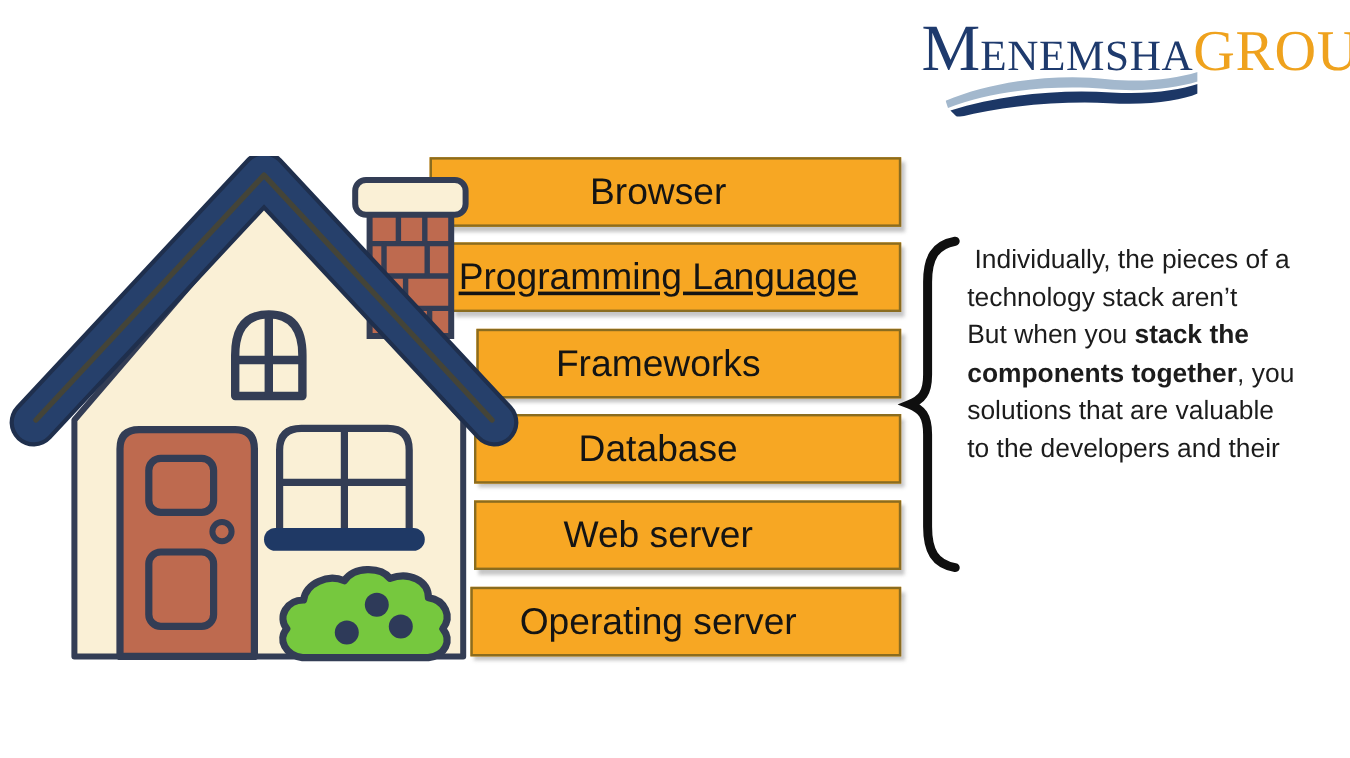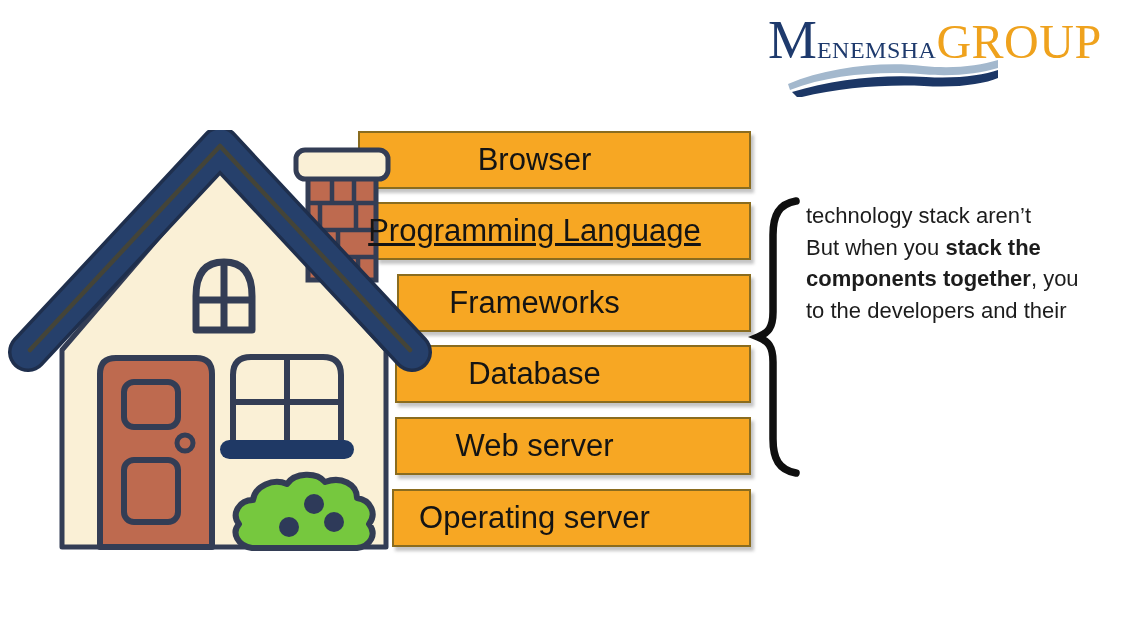--- a/index.html
+++ b/index.html
@@ -10,31 +10,31 @@
   }
   html,body{margin:0;padding:0;background:#e8e8e8;}
   .canvas{
     position:relative;width:1125px;height:632px;background:#ffffff;overflow:hidden;
     font-family:"Liberation Sans",sans-serif;color:var(--ink);
   }
   
   .logo{position:absolute;left:768px;top:12px;width:345px;height:85px;}
   .logo-text{white-space:nowrap;font-family:"Liberation Serif",serif;line-height:1;}
   .logo-m{font-size:55px;color:var(--logo-navy);letter-spacing:0;}
-  .logo-rest{font-size:24px;color:var(--logo-navy);letter-spacing:0.5px;}
+  .logo-rest{font-size:36px;color:var(--logo-navy);letter-spacing:0.5px;}
   .logo-group{font-size:48px;color:var(--logo-gold);letter-spacing:0.5px;}
   .logo-swoosh{position:absolute;left:20px;top:47px;}
   
   .bar{
     position:absolute;height:58px;background:var(--bar);
     border:2px solid var(--bar-border);box-sizing:border-box;
     box-shadow:3px 4px 3px rgba(110,110,110,0.40);
   }
   .bar-label{
-    position:absolute;left:338px;width:393px;height:58px;
+    position:absolute;left:352px;width:393px;height:58px;
     display:flex;align-items:center;justify-content:center;
     font-size:31px;color:#141414;z-index:3;pointer-events:none;
   }
   
   .house{position:absolute;left:0;top:130px;z-index:2;}
   
   .brace{position:absolute;left:748px;top:196px;z-index:1;}
   .annotation{
     position:absolute;left:806px;top:200px;width:305px;
     font-size:22px;line-height:31.6px;color:#1c1c1c;z-index:1;
@@ -113,19 +113,21 @@
       <circle cx="289" cy="397" r="10" fill="#2E3A59"></circle>
       <circle cx="334" cy="392" r="10" fill="#2E3A59"></circle>
     </g>
   </svg>
 
   <svg class="brace" width="56" height="282" viewBox="0 0 56 282">
     <path d="M48 5 C31 8 25 19 25 39 L25 116 C25 132 20 137 10 141 C20 145 25 150 25 166 L25 243 C25 263 31 274 48 277" fill="none" stroke="#0f0f0f" stroke-width="7.5" stroke-linecap="round"></path>
   </svg>
 
   <div class="annotation" id="annotation">
+      <div class="line"><span> Individually, the pieces of a</span></div>
       <div class="line"><span>technology stack aren’t</span></div>
       <div class="line"><span>But when you </span><b>stack the</b></div>
       <div class="line"><b>components together</b><span>, you</span></div>
+      <div class="line"><span>solutions that are valuable</span></div>
       <div class="line"><span>to the developers and their</span></div>
     </div>
 
 </div>
 
 </body></html>

